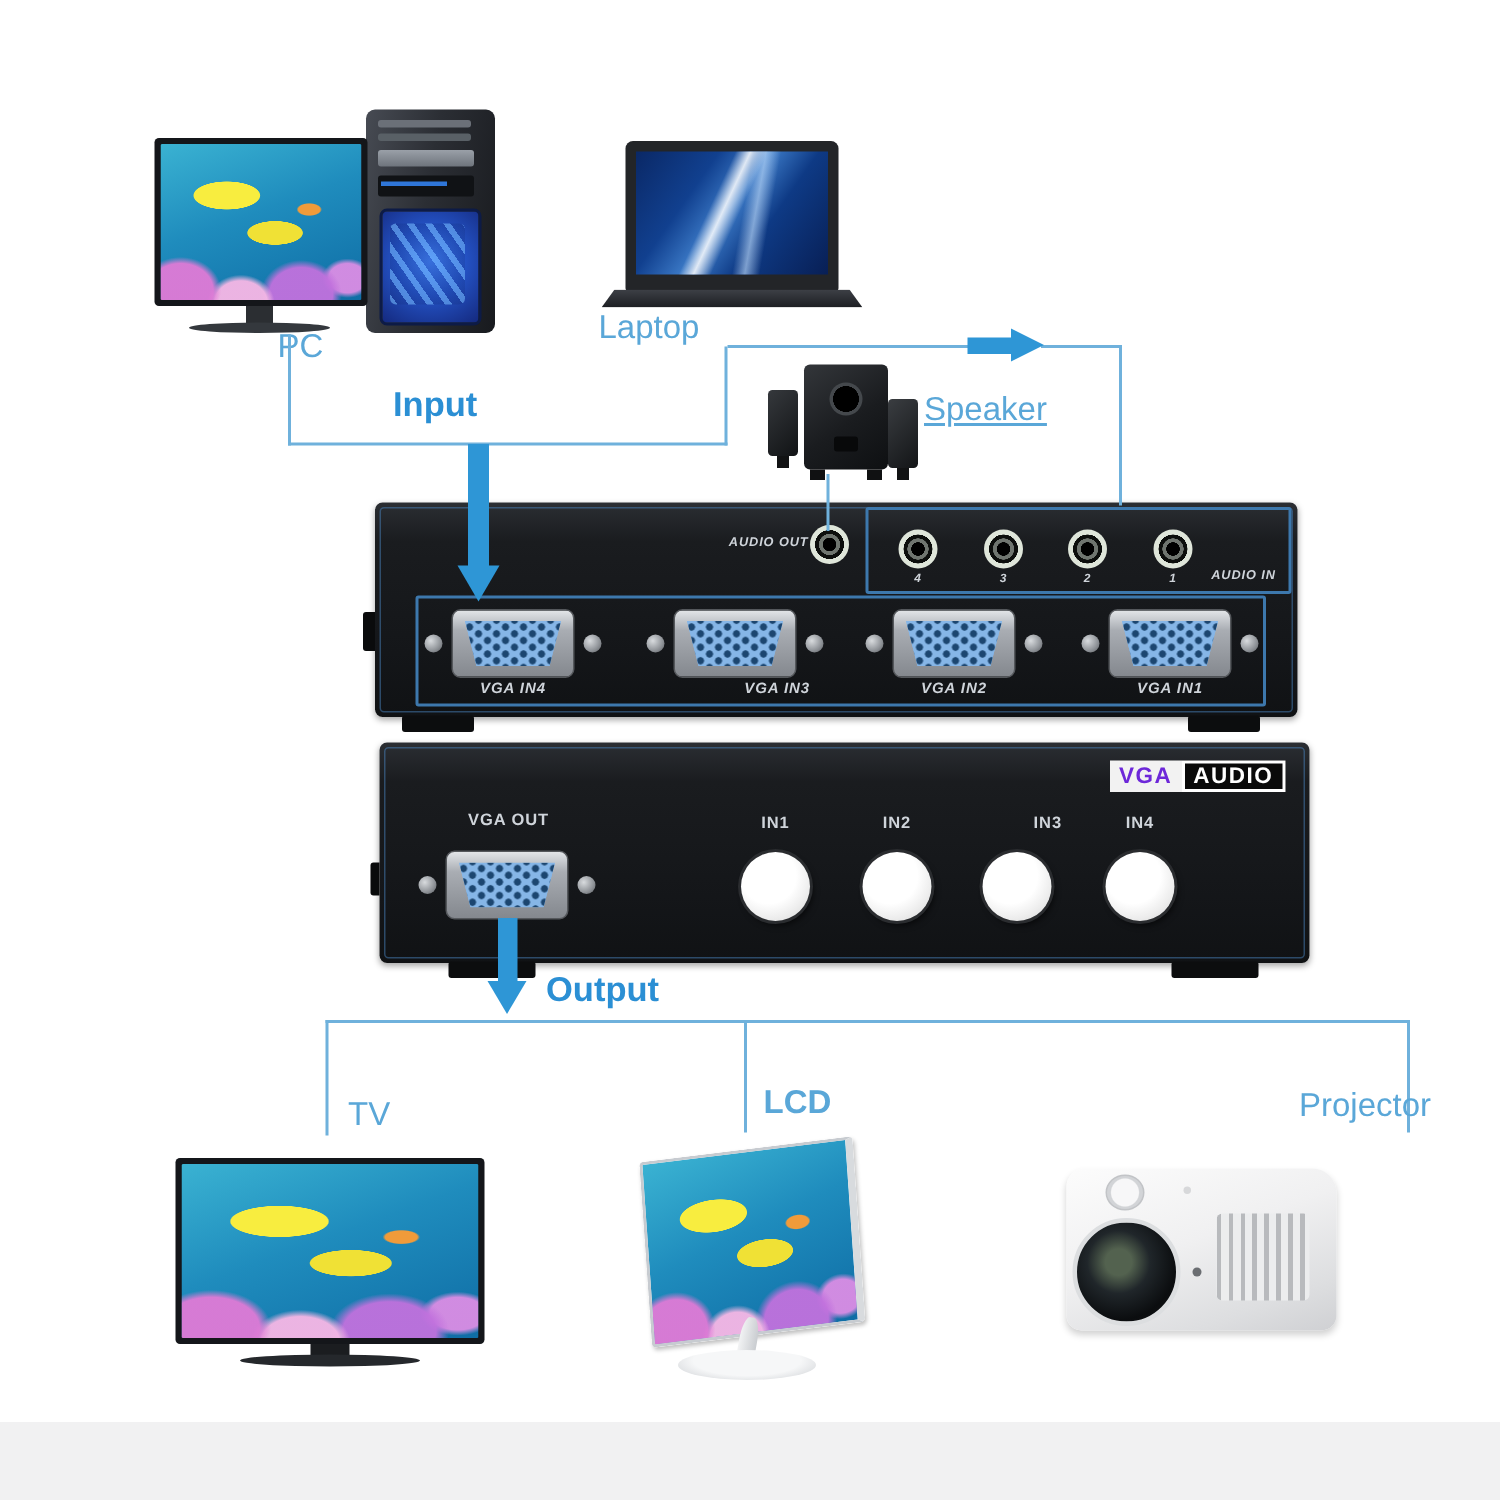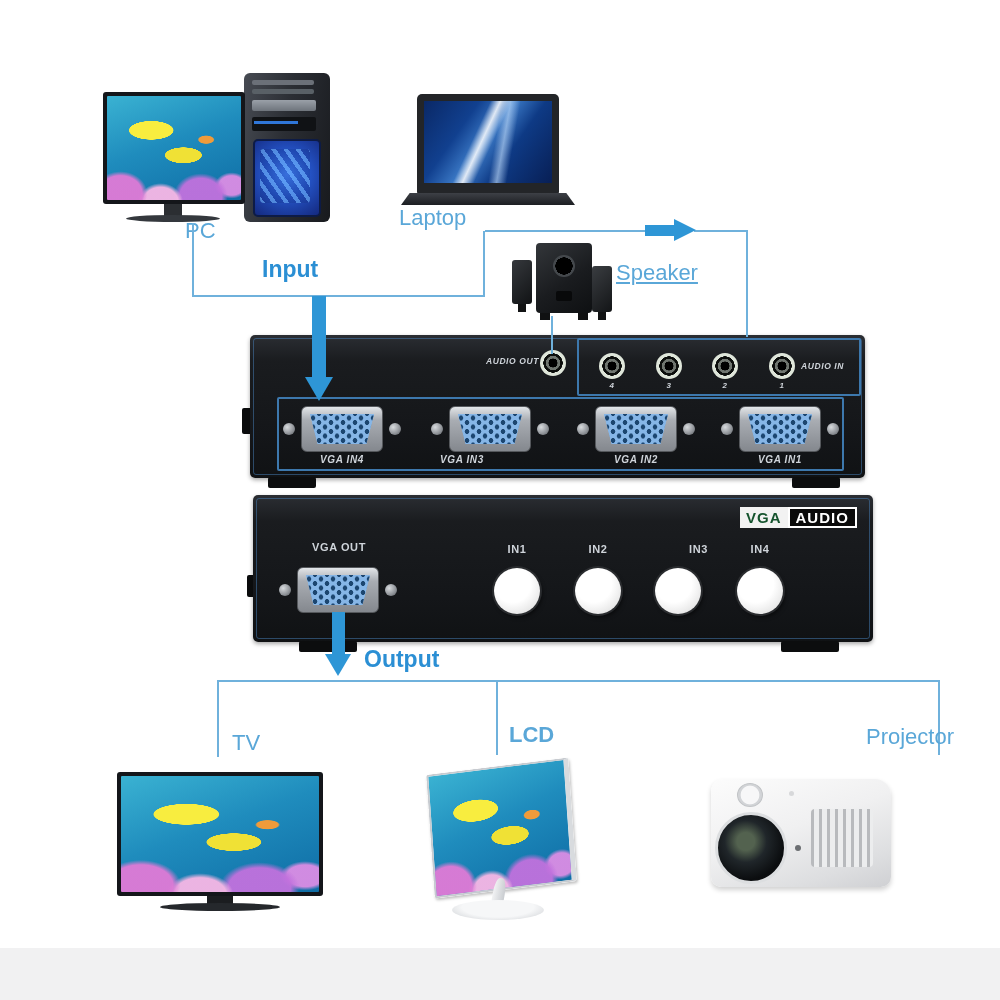--- a/index.html
+++ b/index.html
@@ -38,21 +38,21 @@
         background-image:radial-gradient(circle 2.2px,#1c4670 2.2px,transparent 2.6px),
                          radial-gradient(circle 2.2px,#1c4670 2.2px,transparent 2.6px),
                          linear-gradient(#86b6e7,#86b6e7);
         background-size:12px 9px,12px 9px,auto;background-position:3px 4px,9px 8.5px,0 0;}
   
   .pushbtn{position:absolute;width:46px;height:46px;border-radius:50%;transform:translate(-50%,-50%);
         background:radial-gradient(circle at 40% 35%,#ffffff 0 45%,#ececec 70%,#cfcfcf 100%);
         box-shadow:0 0 0 2px #2a2c2f,2px 3px 4px rgba(0,0,0,.6);}
   
   .logo{position:absolute;display:flex;z-index:3;}
-  .logo .vgatag{background:#f2f2f2;color:#14532d;font-weight:bold;font-size:15px;
+  .logo .vgatag{background:#f2f2f2;color:#6d28d9;font-weight:bold;font-size:15px;
         padding:2px 6px;letter-spacing:1px;}
   .logo .audiotag{background:#0a0a0a;color:#fff;border:2px solid #fff;font-weight:bold;font-size:15px;
         padding:0 6px;letter-spacing:1px;display:flex;align-items:center;}
   
   .aqua{background:
     radial-gradient(ellipse 24% 13% at 33% 33%,#f8ed3f 0 68%,rgba(0,0,0,0) 70%),
     radial-gradient(ellipse 20% 11% at 57% 57%,#f0e135 0 68%,rgba(0,0,0,0) 70%),
     radial-gradient(ellipse 9% 6% at 74% 42%,#f09b3a 0 60%,rgba(0,0,0,0) 70%),
     radial-gradient(ellipse 28% 30% at 10% 94%,rgba(224,122,214,.95) 0 58%,rgba(0,0,0,0) 72%),
     radial-gradient(ellipse 24% 26% at 40% 102%,rgba(247,183,229,.95) 0 55%,rgba(0,0,0,0) 70%),
@@ -145,21 +145,21 @@
 
     <div class="bluebox" style="left:327px;top:3px;width:280px;height:54px;">
       <div class="jack" style="left:33px;top:26px;"></div>
       <div class="jack" style="left:90px;top:26px;"></div>
       <div class="jack" style="left:146px;top:26px;"></div>
       <div class="jack" style="left:203px;top:26px;"></div>
       <div class="ptext" style="left:23px;top:41px;width:20px;text-align:center;font-size:8px;">4</div>
       <div class="ptext" style="left:80px;top:41px;width:20px;text-align:center;font-size:8px;">3</div>
       <div class="ptext" style="left:136px;top:41px;width:20px;text-align:center;font-size:8px;">2</div>
       <div class="ptext" style="left:193px;top:41px;width:20px;text-align:center;font-size:8px;">1</div>
-      <div class="ptext" style="left:222px;top:21px;width:56px;font-size:8.5px;">AUDIO IN</div>
+      <div class="ptext" style="left:222px;top:38px;width:56px;text-align:center;font-size:8.5px;">AUDIO IN</div>
     </div>
 
     <div class="bluebox" style="left:27px;top:62px;width:563px;height:70px;">
       <div class="vga" style="left:63px;top:30px;">
         <div class="screw l"></div>
           <div class="screw r"></div>
           <div class="metal"></div>
           <div class="blue"></div>
       </div>
       <div class="vga" style="left:211px;top:30px;">
@@ -174,21 +174,21 @@
           <div class="metal"></div>
           <div class="blue"></div>
       </div>
       <div class="vga" style="left:501px;top:30px;">
         <div class="screw l"></div>
           <div class="screw r"></div>
           <div class="metal"></div>
           <div class="blue"></div>
       </div>
       <div class="ptext" style="left:13px;top:55px;width:100px;text-align:center;font-size:10px;">VGA IN4</div>
-      <div class="ptext" style="left:161px;top:55px;width:100px;text-align:left;font-size:10px;">VGA IN3</div>
+      <div class="ptext" style="left:161px;top:55px;width:100px;text-align:right;font-size:10px;">VGA IN3</div>
       <div class="ptext" style="left:307px;top:55px;width:100px;text-align:center;font-size:10px;">VGA IN2</div>
       <div class="ptext" style="left:451px;top:55px;width:100px;text-align:center;font-size:10px;">VGA IN1</div>
     </div>
   </div>
 
   <div class="panel" style="left:253px;top:495px;width:620px;height:147px;">
     <div class="pinstripe"></div>
     <div class="sidebump" style="left:-6px;top:80px;width:6px;height:22px;"></div>
     <div class="foot" style="left:46px;top:146px;width:58px;"></div>
     <div class="foot" style="left:528px;top:146px;width:58px;"></div>

